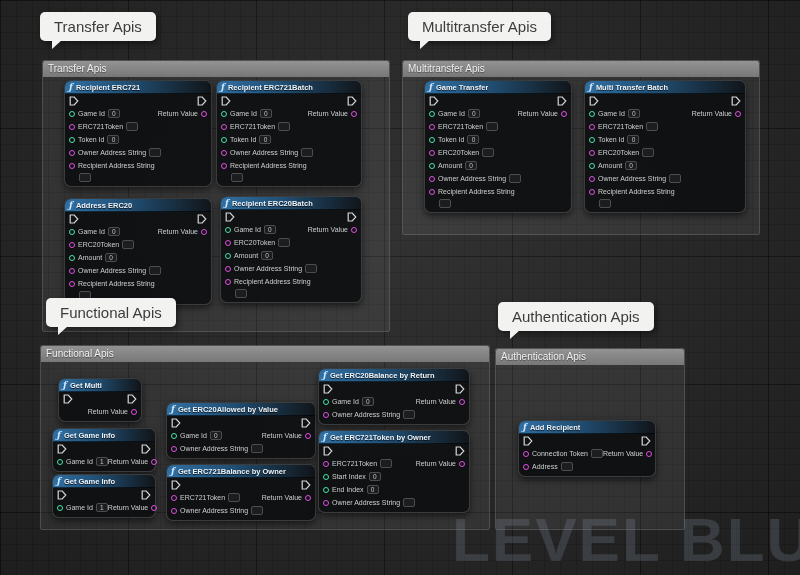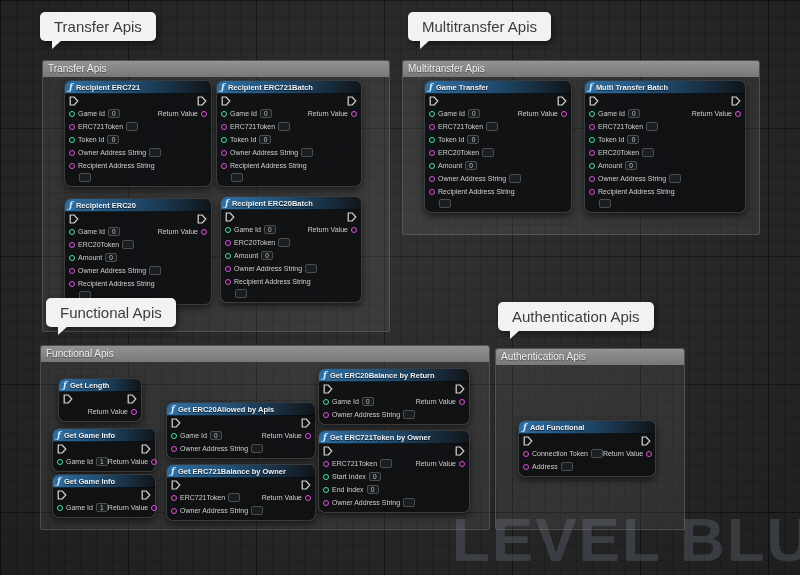--- a/index.html
+++ b/index.html
@@ -220,21 +220,21 @@
         </span>
         <span class="side r"></span>
       </div>
       <div class="n-row wrap">
         <span class="p-box"></span>
       </div>
     </div>
   <div class="node" style="left:64px;top:198px;width:148px;">
       <div class="n-head">
         <span class="fn-icon">ƒ</span>
-        <span class="n-title">Recipient ERC20</span>
+        <span class="n-title">Address ERC20</span>
       </div>
       <div class="n-row">
         <span class="exec">
           <svg width="10" height="10" viewBox="0 0 10 10">
             <path d="M1.2 1h4L8.8 5 5.2 9h-4z" fill="none" stroke="#d8d8d8" stroke-width="1.2"></path>
           </svg>
         </span>
         <span class="exec r">
           <svg width="10" height="10" viewBox="0 0 10 10">
             <path d="M1.2 1h4L8.8 5 5.2 9h-4z" fill="none" stroke="#d8d8d8" stroke-width="1.2"></path>
@@ -504,21 +504,21 @@
         </span>
         <span class="side r"></span>
       </div>
       <div class="n-row wrap">
         <span class="p-box"></span>
       </div>
     </div>
   <div class="node" style="left:58px;top:378px;width:84px;">
       <div class="n-head">
         <span class="fn-icon">ƒ</span>
-        <span class="n-title">Get Length</span>
+        <span class="n-title">Get Multi</span>
       </div>
       <div class="n-row">
         <span class="exec">
           <svg width="10" height="10" viewBox="0 0 10 10">
             <path d="M1.2 1h4L8.8 5 5.2 9h-4z" fill="none" stroke="#d8d8d8" stroke-width="1.2"></path>
           </svg>
         </span>
         <span class="exec r">
           <svg width="10" height="10" viewBox="0 0 10 10">
             <path d="M1.2 1h4L8.8 5 5.2 9h-4z" fill="none" stroke="#d8d8d8" stroke-width="1.2"></path>
@@ -587,21 +587,21 @@
         </span>
         <span class="side r">
           <span class="p-label">Return Value</span>
           <span class="pin" style="border-color: rgb(226, 79, 226);"></span>
         </span>
       </div>
     </div>
   <div class="node" style="left:166px;top:402px;width:150px;">
       <div class="n-head">
         <span class="fn-icon">ƒ</span>
-        <span class="n-title">Get ERC20Allowed by Apis</span>
+        <span class="n-title">Get ERC20Allowed by Value</span>
       </div>
       <div class="n-row">
         <span class="exec">
           <svg width="10" height="10" viewBox="0 0 10 10">
             <path d="M1.2 1h4L8.8 5 5.2 9h-4z" fill="none" stroke="#d8d8d8" stroke-width="1.2"></path>
           </svg>
         </span>
         <span class="exec r">
           <svg width="10" height="10" viewBox="0 0 10 10">
             <path d="M1.2 1h4L8.8 5 5.2 9h-4z" fill="none" stroke="#d8d8d8" stroke-width="1.2"></path>
@@ -751,21 +751,21 @@
           <span class="pin" style="border-color: rgb(226, 79, 226);"></span>
           <span class="p-label">Owner Address String</span>
           <span class="p-box"></span>
         </span>
         <span class="side r"></span>
       </div>
     </div>
   <div class="node" style="left:518px;top:420px;width:138px;">
       <div class="n-head">
         <span class="fn-icon">ƒ</span>
-        <span class="n-title">Add Functional</span>
+        <span class="n-title">Add Recipient</span>
       </div>
       <div class="n-row">
         <span class="exec">
           <svg width="10" height="10" viewBox="0 0 10 10">
             <path d="M1.2 1h4L8.8 5 5.2 9h-4z" fill="none" stroke="#d8d8d8" stroke-width="1.2"></path>
           </svg>
         </span>
         <span class="exec r">
           <svg width="10" height="10" viewBox="0 0 10 10">
             <path d="M1.2 1h4L8.8 5 5.2 9h-4z" fill="none" stroke="#d8d8d8" stroke-width="1.2"></path>

